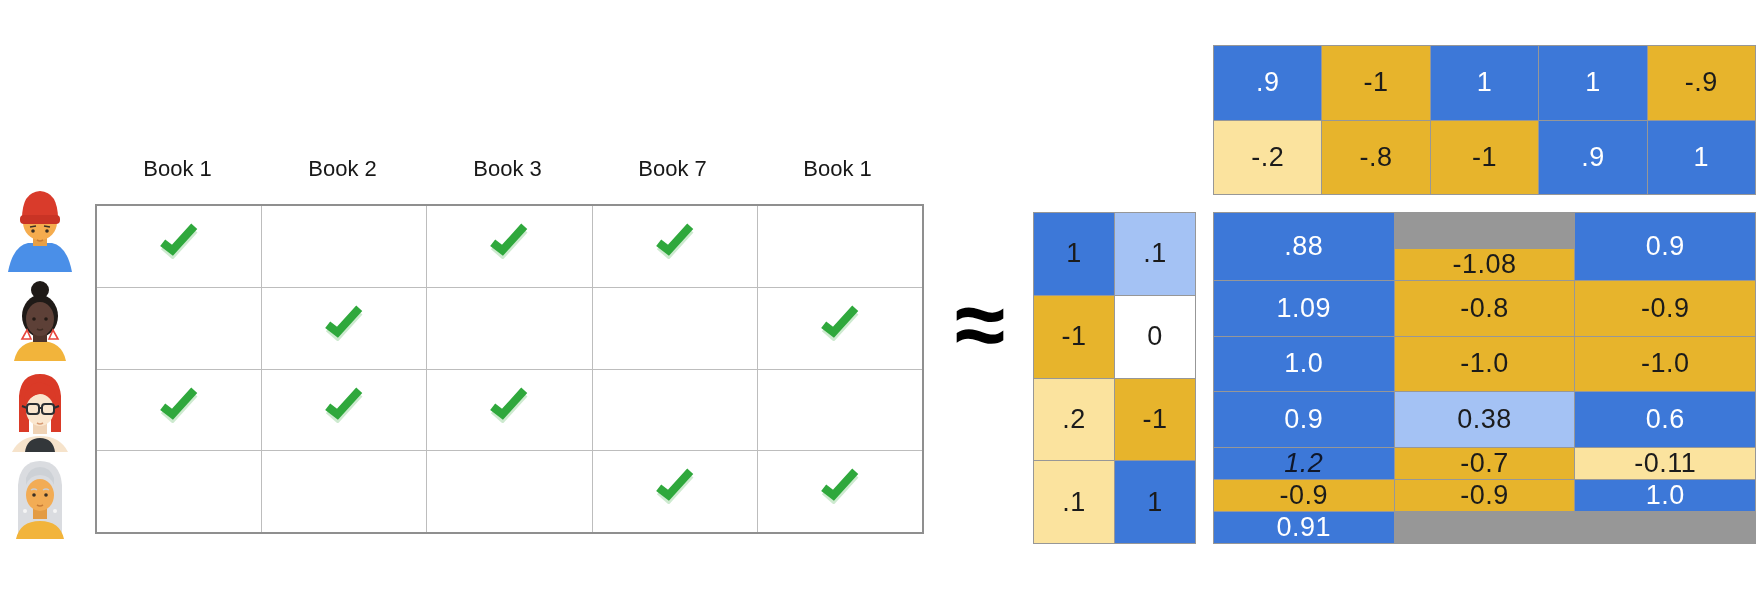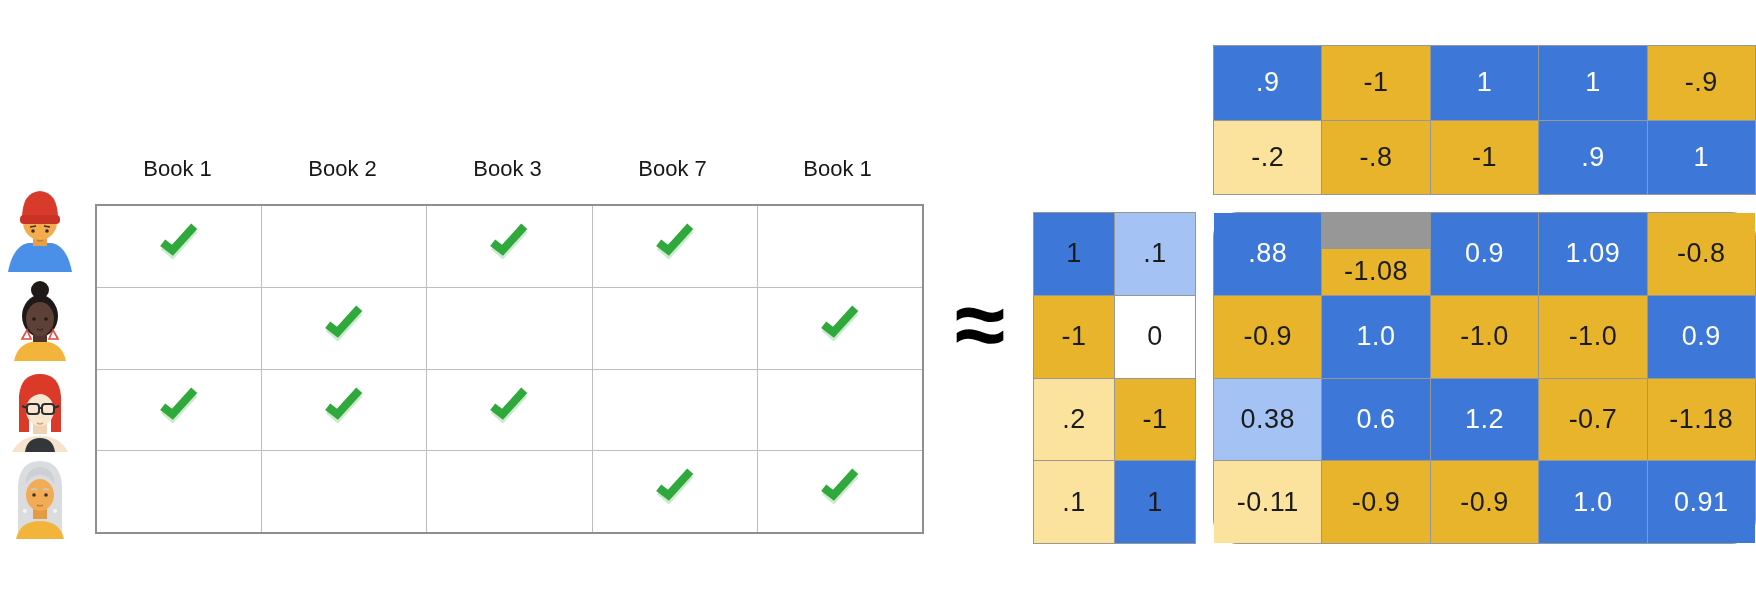--- a/index.html
+++ b/index.html
@@ -28,21 +28,21 @@
     font-size:92px;font-weight:700;color:#000;line-height:1;}
 
   
   .matrix{position:absolute;display:grid;gap:1px;background:#979797;
     border:1px solid #979797;}
   #item-matrix{left:1213px;top:45px;width:541px;height:148px;
     grid-template-columns:repeat(5,1fr);grid-template-rows:repeat(2,1fr);}
   #user-matrix{left:1033px;top:212px;width:161px;height:330px;
     grid-template-columns:repeat(2,1fr);grid-template-rows:repeat(4,1fr);}
   #product-matrix{left:1213px;top:212px;width:541px;height:330px;
-    grid-template-columns:repeat(5,1fr);grid-template-rows:repeat(4,1fr);border-radius:25px;}
+    grid-template-columns:repeat(3,1fr);grid-template-rows:repeat(4,1fr);}
   .mcell{display:flex;align-items:center;justify-content:center;
     font-size:27px;letter-spacing:0.5px;}
 </style>
 </head>
 <body>
 
 <svg id="avatar-1" class="avatar" viewBox="0 0 64 84">
   <path d="M0 84 Q5 58 20 55 L44 55 Q59 58 64 84 Z" fill="#4A8FE8"></path>
   <rect x="25" y="44" width="14" height="14" fill="#E8A047"></rect>
   <ellipse cx="32" cy="34" rx="17" ry="18" fill="#F5AC4E"></ellipse>
@@ -205,21 +205,20 @@
     <div class="mcell" style="background: rgb(61, 120, 216); color: rgb(255, 255, 255);">0.9</div>
     <div class="mcell" style="background: rgb(61, 120, 216); color: rgb(255, 255, 255);">1.09</div>
     <div class="mcell" style="background: rgb(231, 180, 44); color: rgb(27, 27, 27);">-0.8</div>
     <div class="mcell" style="background: rgb(231, 180, 44); color: rgb(27, 27, 27);">-0.9</div>
     <div class="mcell" style="background: rgb(61, 120, 216); color: rgb(255, 255, 255);">1.0</div>
     <div class="mcell" style="background: rgb(231, 180, 44); color: rgb(27, 27, 27);">-1.0</div>
     <div class="mcell" style="background: rgb(231, 180, 44); color: rgb(27, 27, 27);">-1.0</div>
     <div class="mcell" style="background: rgb(61, 120, 216); color: rgb(255, 255, 255);">0.9</div>
     <div class="mcell" style="background: rgb(164, 194, 244); color: rgb(27, 27, 27);">0.38</div>
     <div class="mcell" style="background: rgb(61, 120, 216); color: rgb(255, 255, 255);">0.6</div>
-    <div class="mcell" style="background: rgb(61, 120, 216); color: #ffffff;">1.2</div>
+    <div class="mcell" style="background: rgb(61, 120, 216); color: #0f172a; font-style: italic;">1.2</div>
     <div class="mcell" style="background: rgb(231, 180, 44); color: rgb(27, 27, 27);">-0.7</div>
-    <div class="mcell" style="background: rgb(231, 180, 44); color: rgb(27, 27, 27);">-1.18</div>
     <div class="mcell" style="background: rgb(251, 227, 158); color: rgb(27, 27, 27);">-0.11</div>
     <div class="mcell" style="background: rgb(231, 180, 44); color: rgb(27, 27, 27);">-0.9</div>
     <div class="mcell" style="background: rgb(231, 180, 44); color: rgb(27, 27, 27);">-0.9</div>
     <div class="mcell" style="background: rgb(61, 120, 216); color: rgb(255, 255, 255);">1.0</div>
     <div class="mcell" style="background: rgb(61, 120, 216); color: #ffffff;">0.91</div>
   </div>
 
 </body></html>

